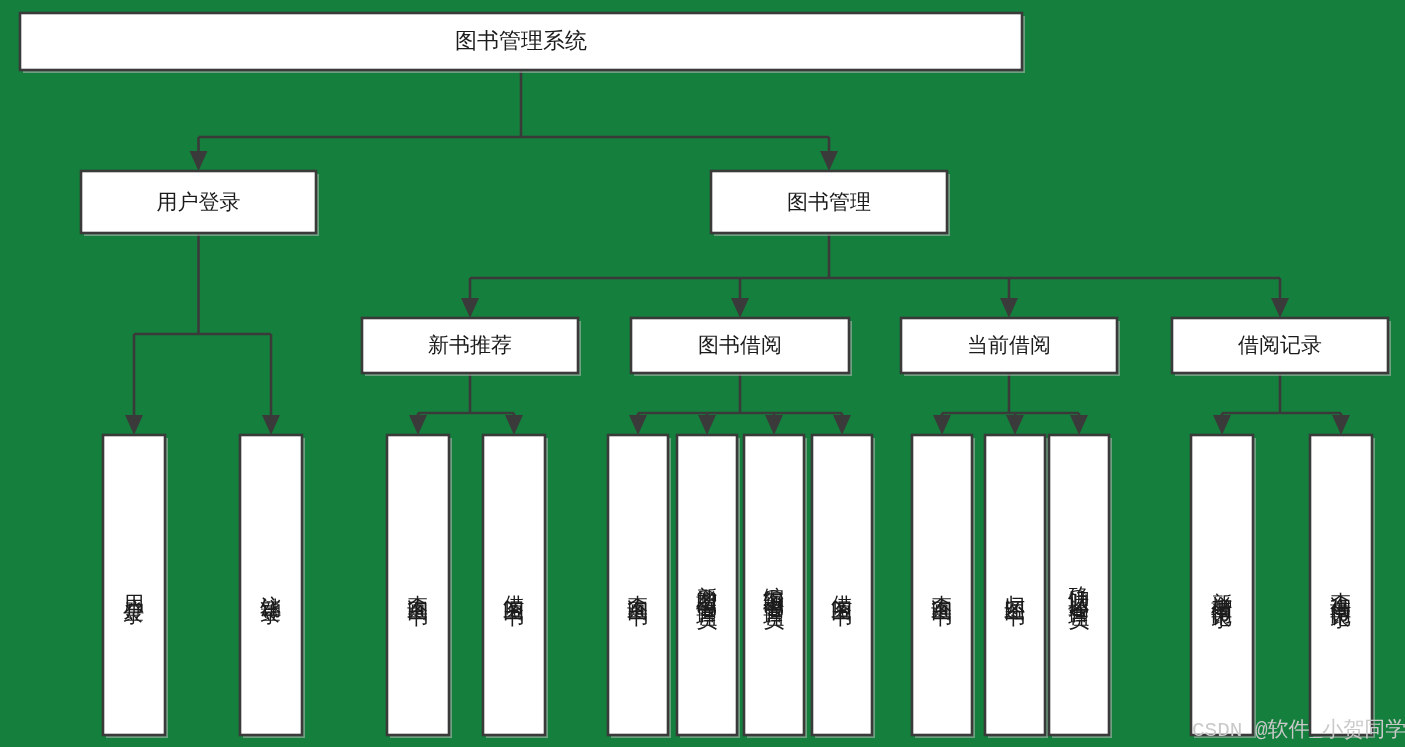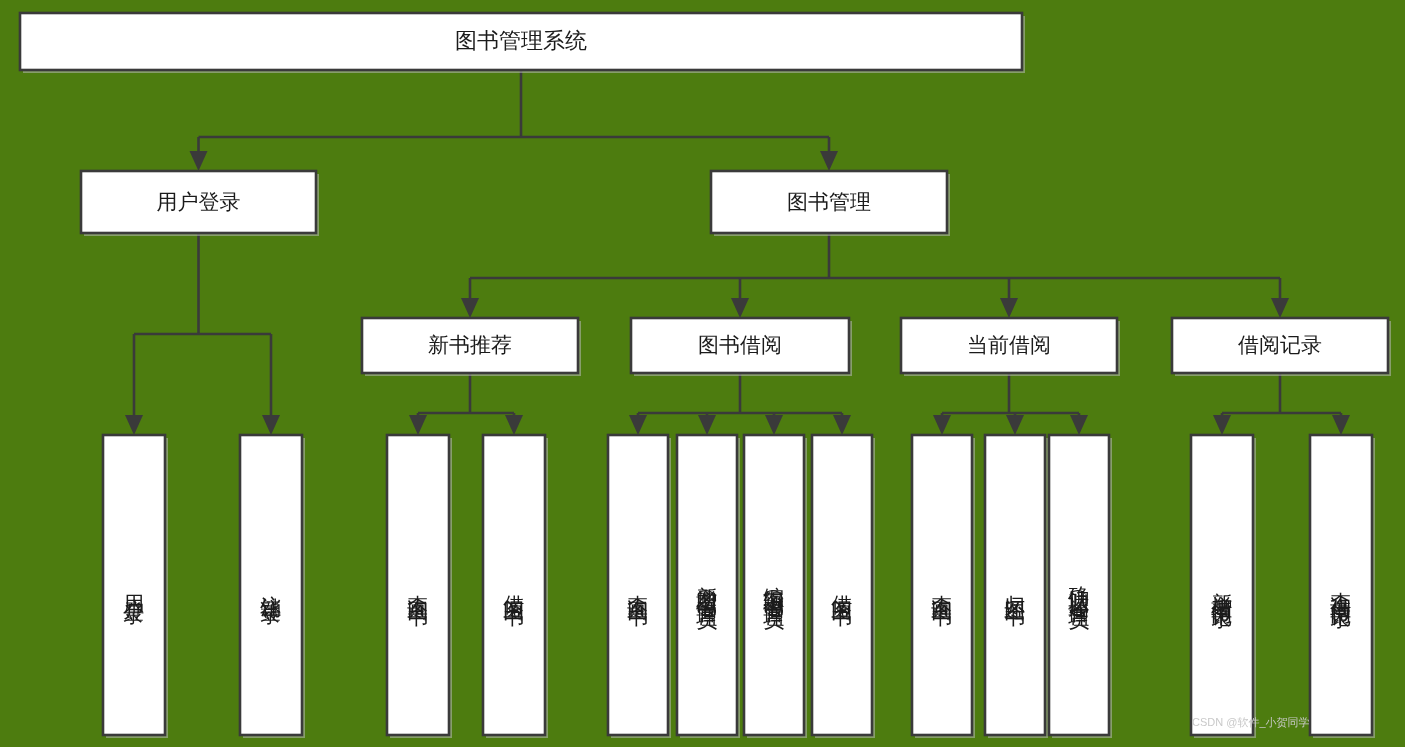--- a/index.html
+++ b/index.html
@@ -1,21 +1,21 @@
 <!DOCTYPE html>
 <html><head>
 <meta charset="utf-8">
 <style>
   html,body{margin:0;padding:0;background:#ffffff;}
   body{
     width:1405px;height:747px;overflow:hidden;
     font-family:"Liberation Sans","DejaVu Sans",sans-serif;
     -webkit-font-smoothing:antialiased;
   }
-  #diagram-root{position:relative;width:1405px;height:747px;background:#4d7c0f;text-align:right;}
+  #diagram-root{position:relative;width:1405px;height:747px;background:#15803d;text-align:right;}
   svg#flow{position:absolute;left:0;top:0;width:1405px;height:747px;display:block;}
 
   .node-box{
     fill:#ffffff;
     stroke:#3a3a3a;
     stroke-width:2.6;
   }
   .node-shadow{
     fill:#b9b9b9;
     opacity:.55;
@@ -51,22 +51,22 @@
     font-family:"Liberation Sans","DejaVu Sans",sans-serif;
     font-size:21px;
     line-height:1.12;
     letter-spacing:3.5px;
     color:#1b1b1b;
     white-space:nowrap;
   }
 
   .watermark{
     position:absolute;
-    font-family:Liberation Sans, sans-serif;
-    font-size:11px;
+    font-family:Liberation Mono, monospace;
+    font-size:21px;
     color:#c9c9c9;
     white-space:nowrap;
     pointer-events:none;
   }
 </style>
 </head>
 <body>
 
 <div id="diagram-root">
 

